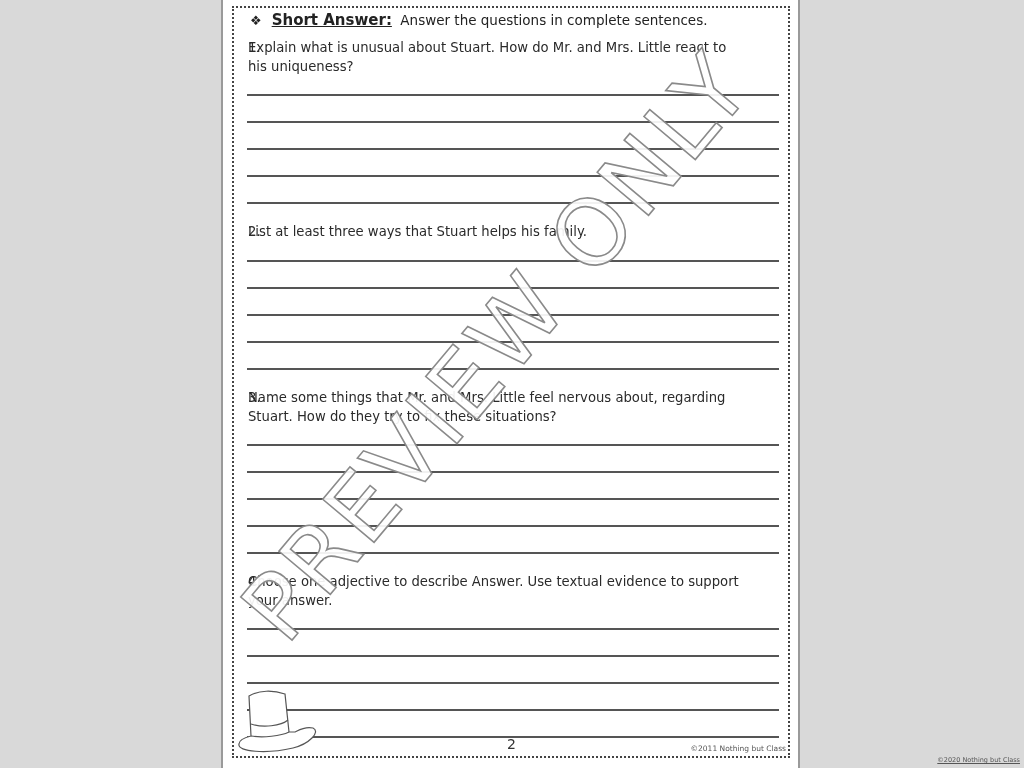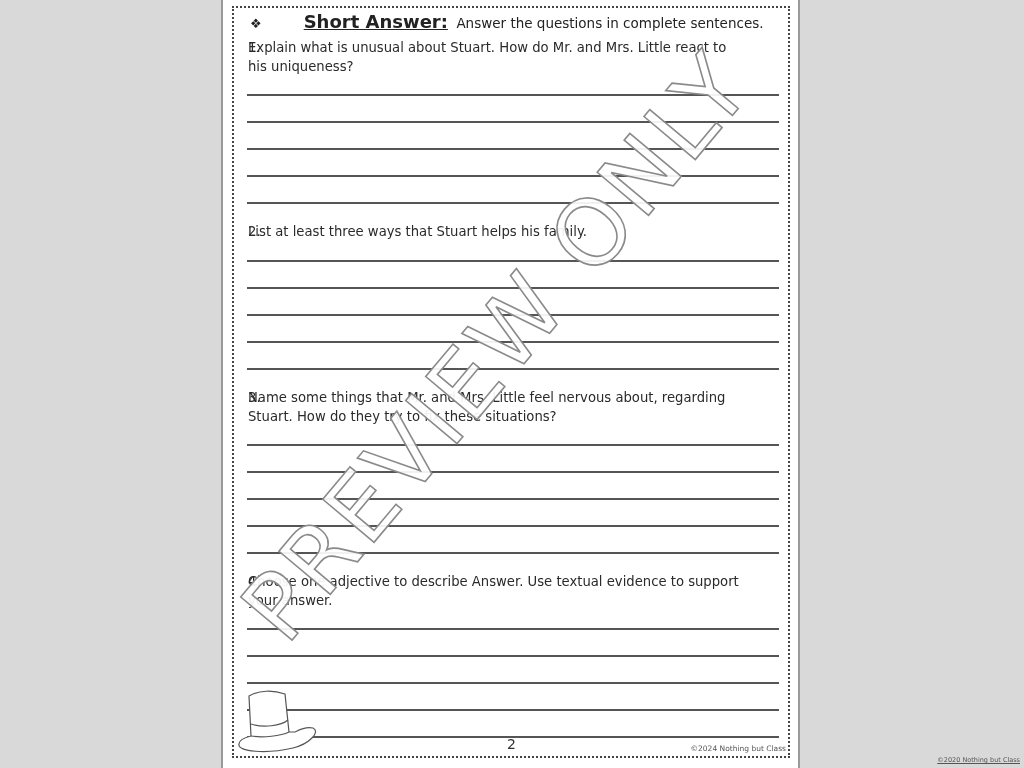--- a/index.html
+++ b/index.html
@@ -47,23 +47,22 @@
       white-space: nowrap;
     }
     .header-line .bullet {
       font-size: 13px;
       margin-right: 10px;
       color: #222;
     }
     .header-line .heading {
       font-weight: bold;
       text-decoration: underline;
-      font-size: 18px;
+      font-size: 15px;
       margin-right: 4px;
-      margin-left: 32px;
     }
     .header-line .instruction {
       font-size: 13.5px;
     }
     .question {
       position: absolute;
       left: 25px;
       font-size: 13.2px;
       line-height: 19px;
       color: #2a2a2a;
@@ -173,21 +172,21 @@
     <div class="rule" style="top:711px;"></div>
     <div class="rule" style="top:738px;"></div>
 
     <svg class="hat" width="82" height="68" viewBox="0 0 82 68">
       <path d="M2 56 C 0 64, 30 66, 56 60 C 72 56, 84 44, 76 40 C 68 38, 62 42, 58 44 L 52 44 L 48 6 C 36 2, 22 2, 12 8 L 14 48 C 6 50, 2 52, 2 56 Z" fill="#ffffff" stroke="#555" stroke-width="1.2"></path>
       <path d="M14 36 C 26 40, 44 38, 51 32" fill="none" stroke="#555" stroke-width="1.2"></path>
       <path d="M14 48 C 26 50, 44 48, 52 44" fill="none" stroke="#555" stroke-width="1.2"></path>
     </svg>
 
     <div class="page-number">2</div>
-    <div class="copyright-page">©2024 Nothing but Class</div>
+    <div class="copyright-page">©2011 Nothing but Class</div>
   </div>
 
   <svg class="watermark" width="1024" height="768" viewBox="0 0 1024 768">
     <text x="515" y="370" text-anchor="middle" transform="rotate(-50 515 362)" font-family="'DejaVu Sans', sans-serif" font-size="92" letter-spacing="4" fill="#ffffff" fill-opacity="0.92" stroke="#8a8a8a" stroke-width="1.6">PREVIEW ONLY</text>
   </svg>
 
   <div class="copyright-viewer">©2020 Nothing but Class</div>
 </div>
 
 </body></html>

